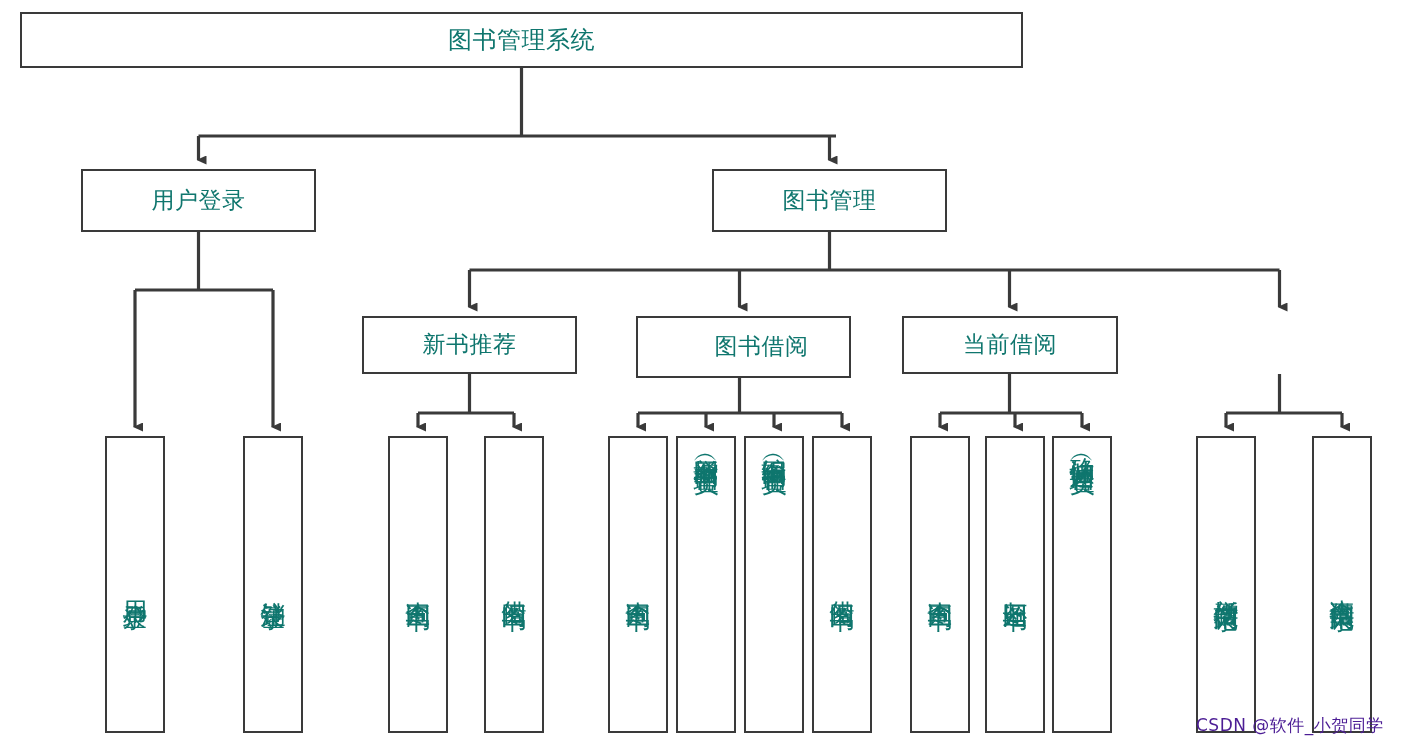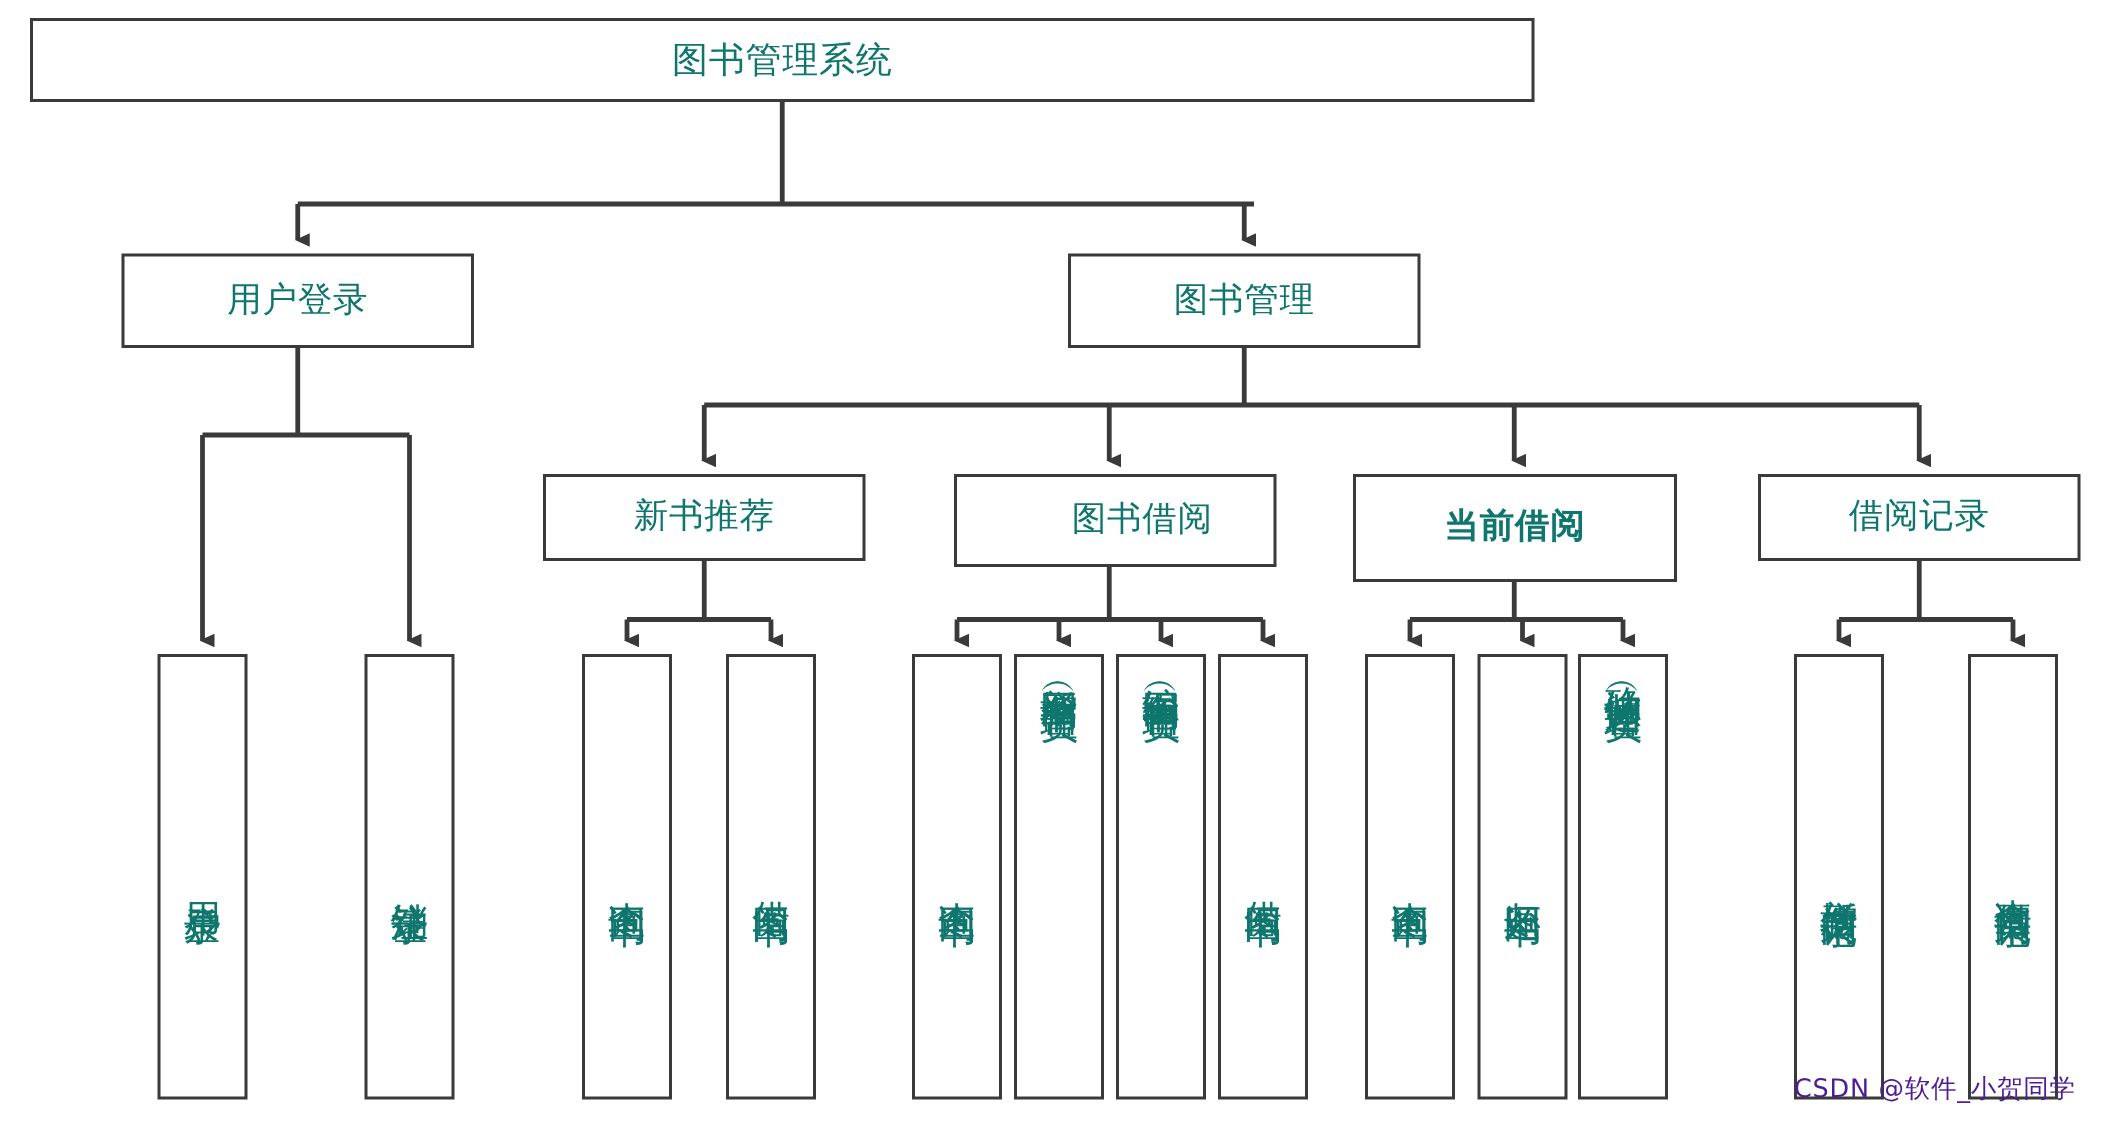--- a/index.html
+++ b/index.html
@@ -147,27 +147,24 @@
   </div>
 
   <div class="node h" style="left:712px; top:169px; width:235px; height:63px;">
     <span class="label">图书管理</span>
   </div>
 
   <div class="node h" style="left:636px; top:316px; width:215px; height:62px;padding-left:36px;">
     <span class="label">图书借阅</span>
   </div>
 
-  <div class="node h" style="left:902px; top:316px; width:216px; height:72px;font-weight:bold;">
+  <div class="node h" style="left:902px; top:316px; width:216px; height:58px;">
     <span class="label">当前借阅</span>
   </div>
 
-  <div class="node h" style="left:1172px; top:316px; width:215px; height:58px;">
-    <span class="label">借阅记录</span>
-  </div>
 
   <div class="node v midalign" style="left:105px; top:436px; width:60px; height:297px;">
     <span class="label">用户登录</span>
   </div>
 
   <div class="node v midalign" style="left:243px; top:436px; width:60px; height:297px;">
     <span class="label">注销登录</span>
   </div>
 
   <div class="node v midalign" style="left:388px; top:436px; width:60px; height:297px;">

